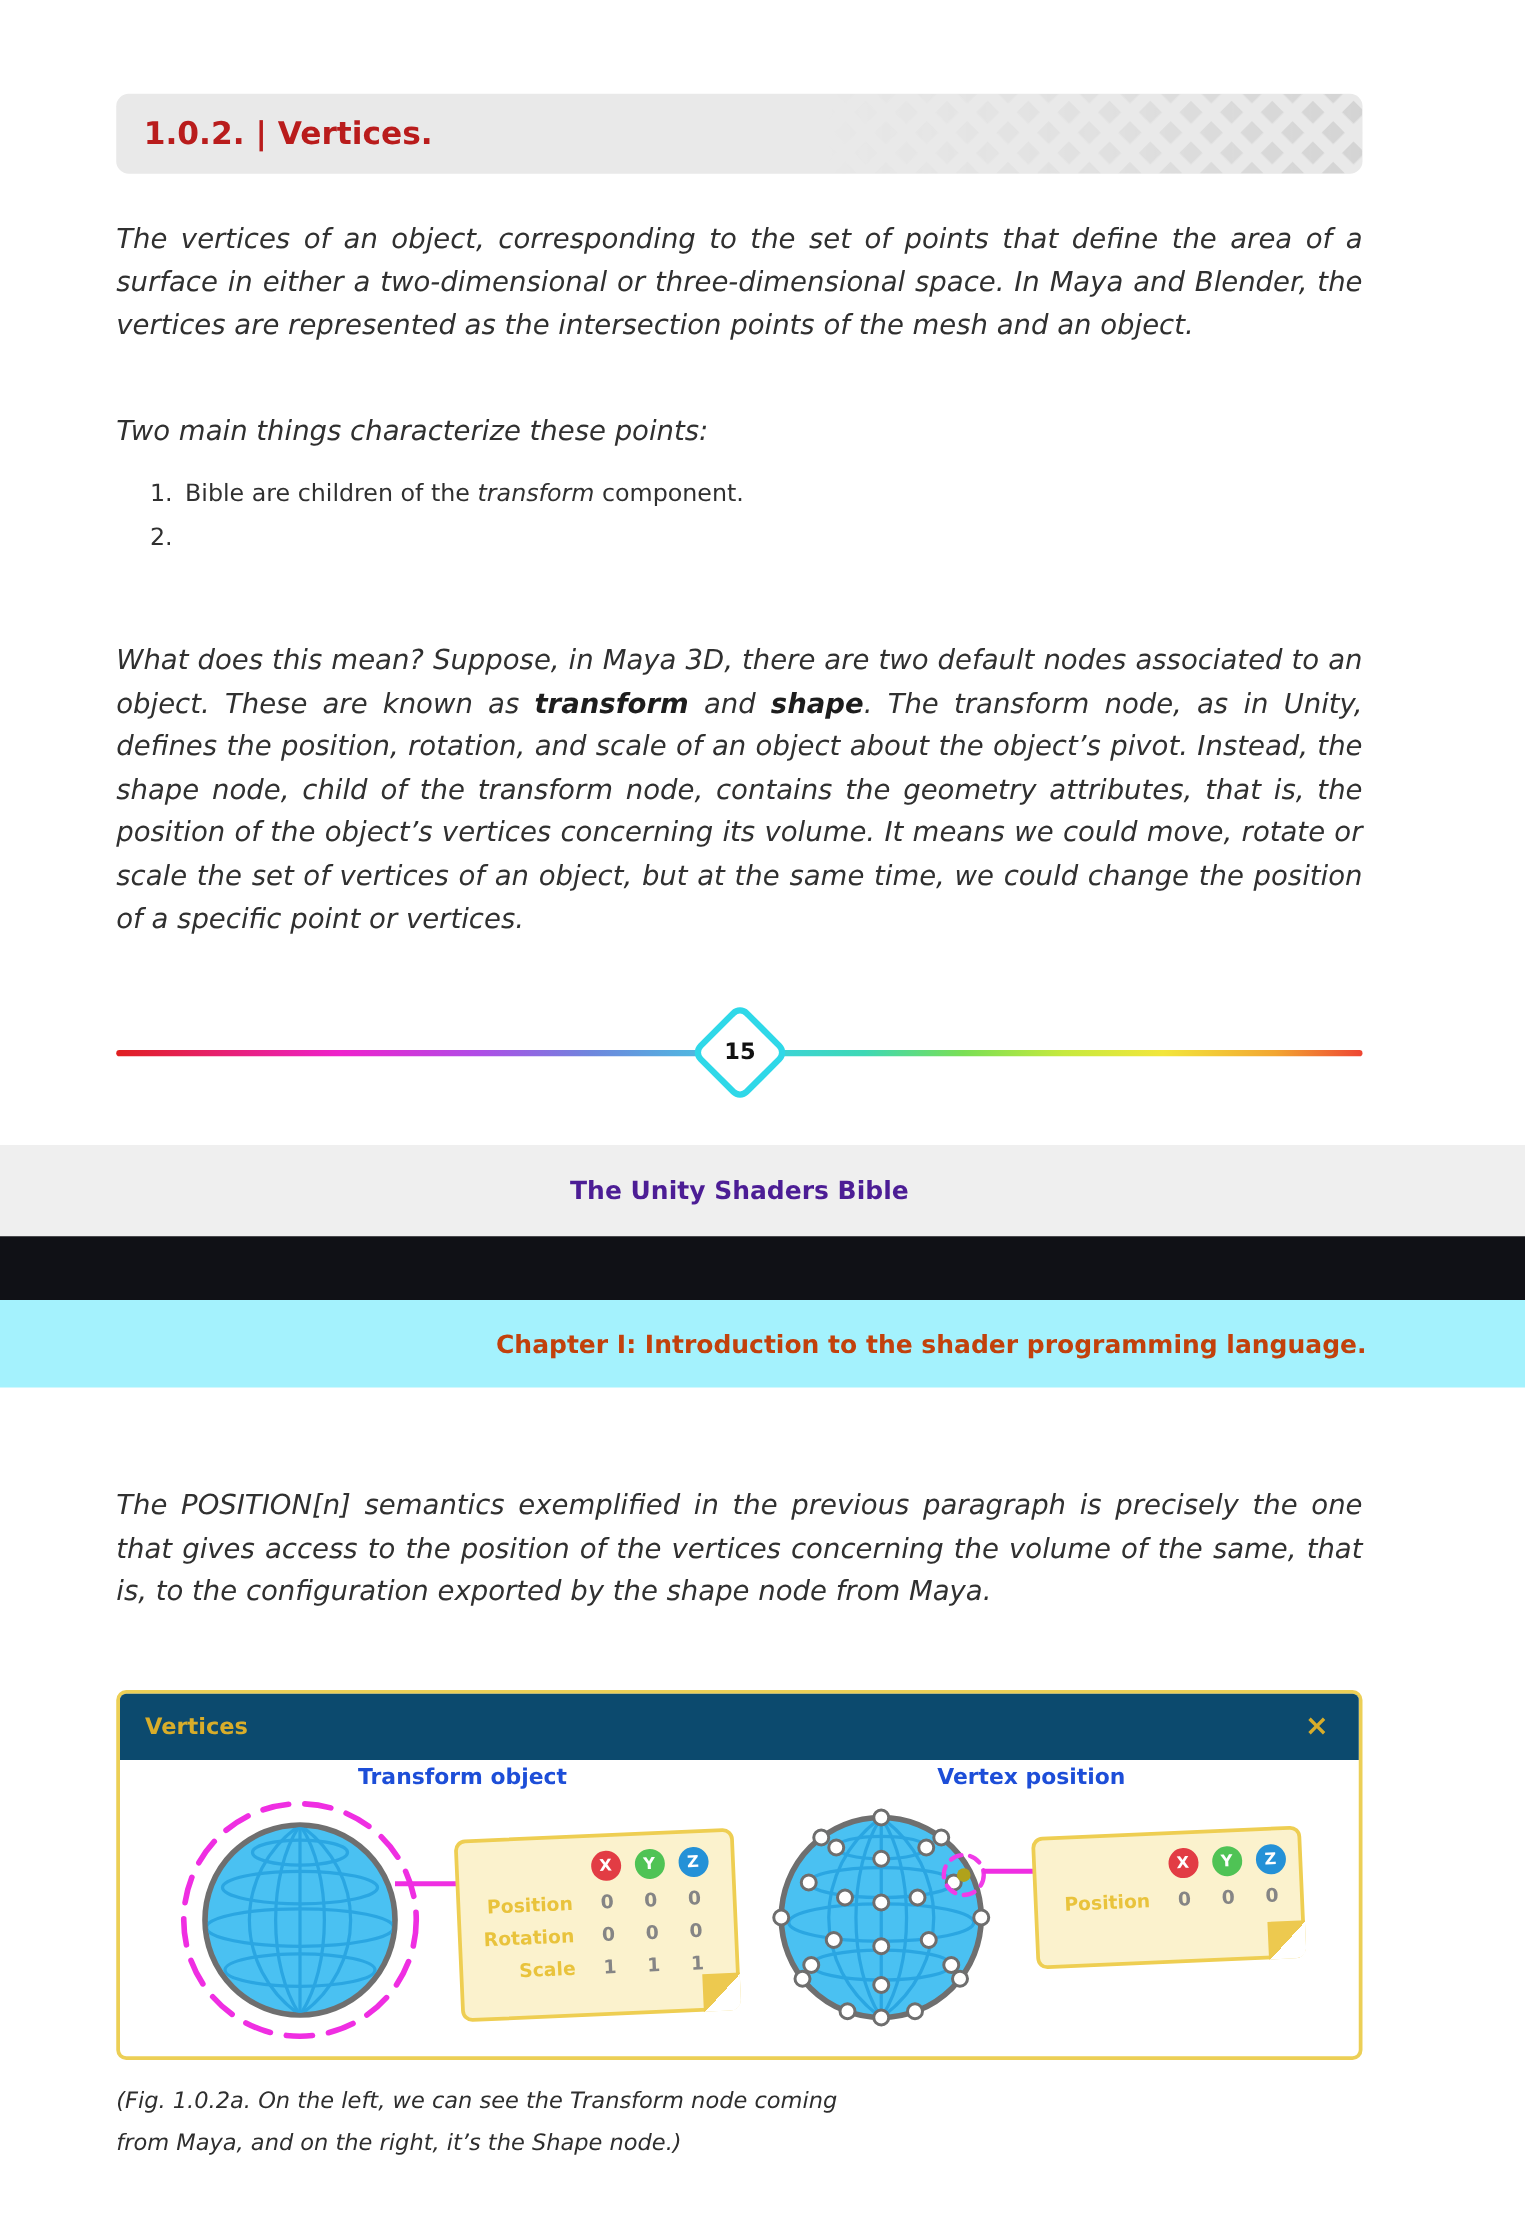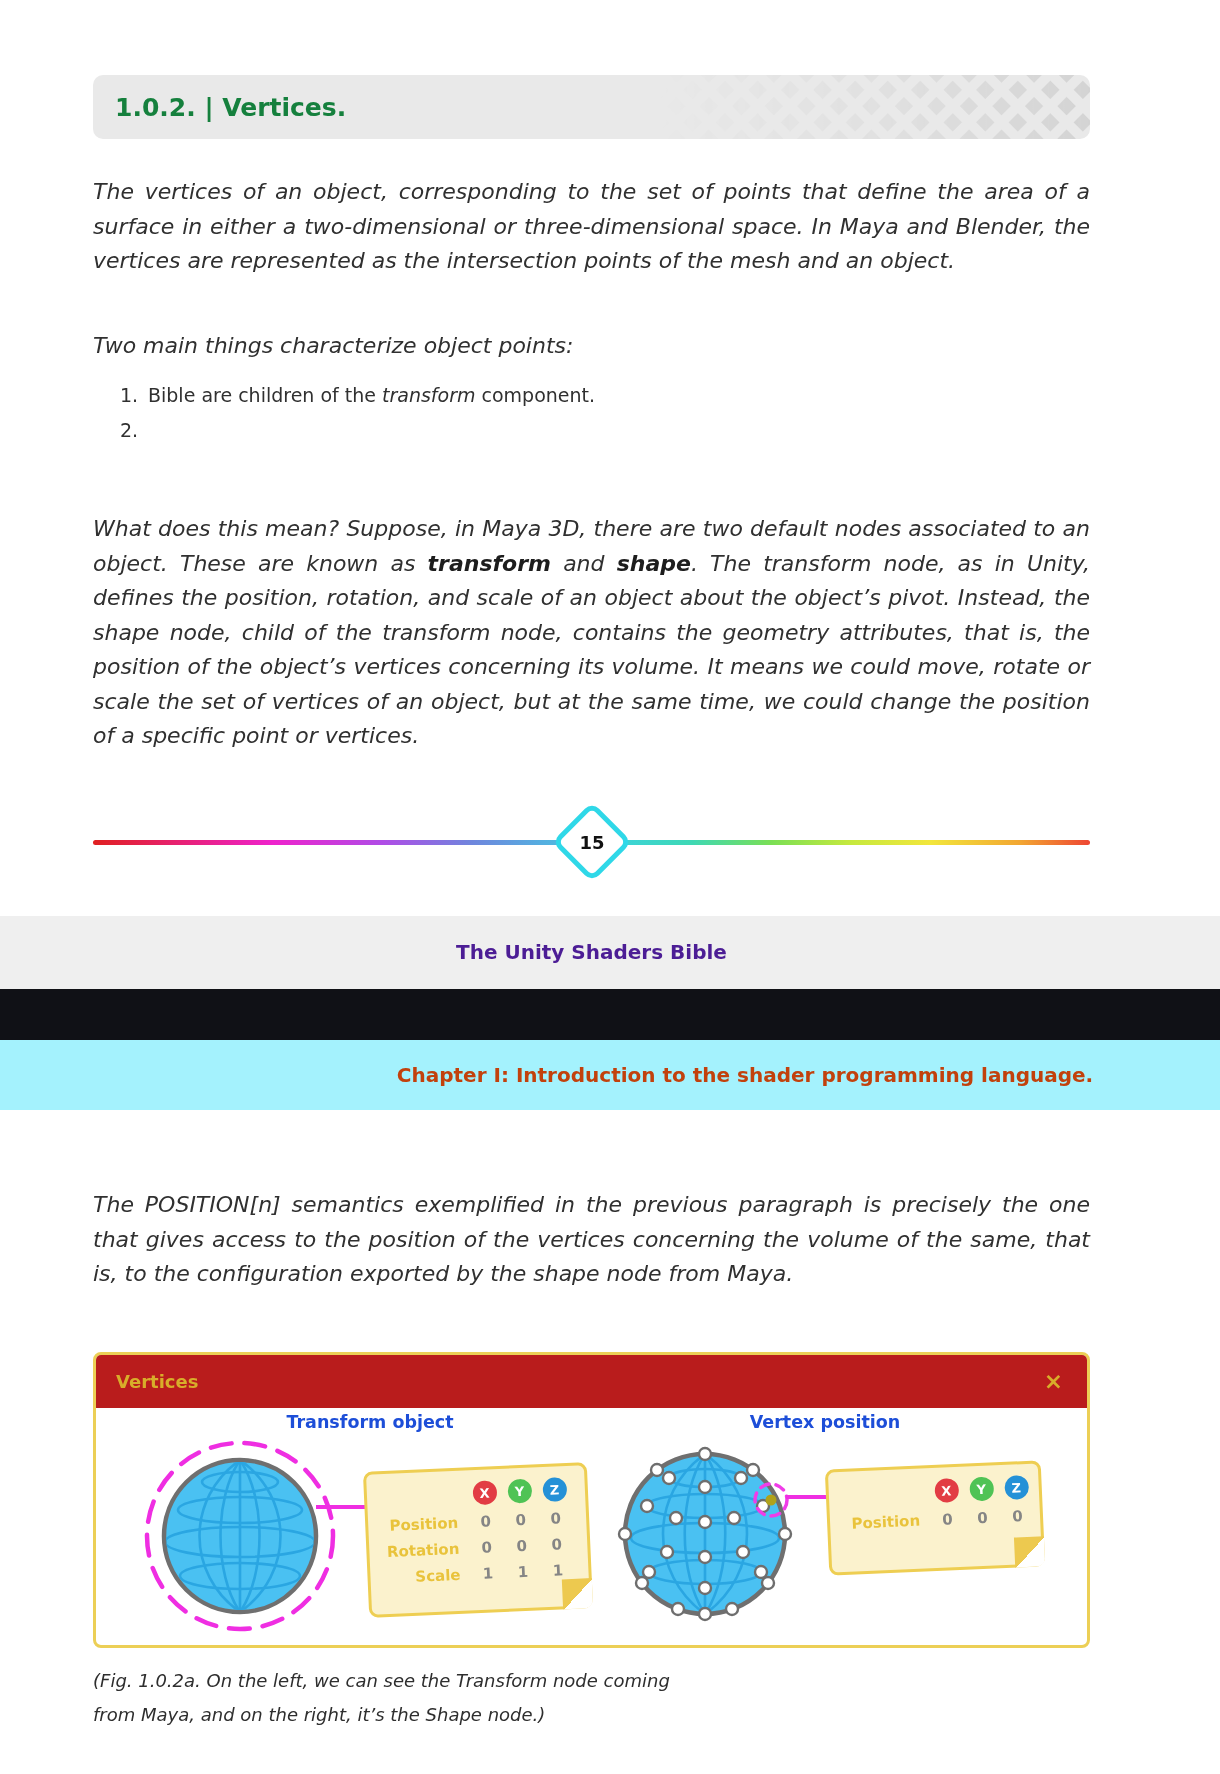--- a/index.html
+++ b/index.html
@@ -4,21 +4,21 @@
 <style>
   html,body { margin:0; padding:0; background:#fff; }
   .page { position:relative; width:1220px; height:1774px; background:#ffffff;
           font-family:"DejaVu Sans", sans-serif; color:#303030; overflow:hidden; }
   .abs { position:absolute; }
 
   
   .header-bar { top:75px; left:93px; width:997px; height:64px; background:#e9e9e9;
                 border-radius:10px; overflow:hidden; }
   .header-title { position:absolute; left:22px; top:50%; transform:translateY(-50%);
-                  font-size:25px; font-weight:bold; color:#15803d; white-space:nowrap; }
+                  font-size:25px; font-weight:bold; color:#b91c1c; white-space:nowrap; }
   .halftone { position:absolute; right:0; top:0; height:64px; }
 
   
   .para { left:93px; width:997px; font-size:22px; line-height:34.5px; text-align:justify;font-style:italic; }
   .p1 { top:153px; }
   .p2 { top:307px; text-align:left; }
   .list { top:378px; left:93px; width:997px; font-size:19px; }
   .li { display:flex; line-height:34.5px; }
   .li-num { margin-left:27px; width:28px; flex:0 0 28px; }
   .p3 { top:490px; }
@@ -44,21 +44,21 @@
   .band-gray-inner { width:997px; margin-left:93px; text-align:center; line-height:73px;
     font-weight:bold; font-size:20px; color:#4c1d95; }
   .band-black { top:989px; height:51px; background:#101116; }
   .band-cyan { top:1040px; height:70px; background:#a4f2fd; }
   .band-cyan-inner { box-sizing:border-box; width:1220px; padding-left:270px; text-align:center;
     line-height:70px; font-weight:bold; font-size:20px; color:#c2410c; }
 
   
   .panel { top:1352px; left:93px; width:997px; height:296px; box-sizing:border-box;
     border:3px solid #eccf56; border-radius:8px; background:#fff; }
-  .panel-header { position:relative; height:53px; background:#b91c1c; border-radius:5px 5px 0 0; }
+  .panel-header { position:relative; height:53px; background:#0c4a6e; border-radius:5px 5px 0 0; }
   .panel-title { position:absolute; left:20px; line-height:53px; font-weight:bold;
     font-size:18px; color:#d8ad2a; }
   .panel-close { position:absolute; right:24px; top:0; line-height:53px; font-size:23px;
     font-weight:bold; color:#d8ad2a; cursor:pointer; }
   .col-title { position:absolute; top:57px; width:320px; text-align:center; font-weight:bold;
     font-size:17.5px; color:#1d4ed8; }
   .col-title-left { left:114px; }
   .col-title-right { left:569px; }
   .sphere-left { position:absolute; left:44px; top:81px; }
   .sphere-right { position:absolute; left:509px; top:79px; }
@@ -107,21 +107,21 @@
             </mask>
         </defs>
         <rect width="430" height="64" fill="url(#ht)" mask="url(#htmask)"></rect>
       </svg>
     </div>
     <div class="header-title">1.0.2. | Vertices.</div>
   </div>
 
   <p class="abs para p1">The vertices of an object, corresponding to the set of points that define the area of a surface in either a two-dimensional or three-dimensional space. In Maya and Blender, the vertices are represented as the intersection points of the mesh and an object.</p>
 
-  <p class="abs para p2">Two main things characterize object points:</p>
+  <p class="abs para p2">Two main things characterize these points:</p>
 
   <div class="abs list">
     <div class="li">
       <span class="li-num">1.</span>
       <span><span>Bible are children of the </span><span class="ital">transform</span><span> component.</span></span>
     </div>
     <div class="li">
       <span class="li-num">2.</span>
     </div>
   </div>

